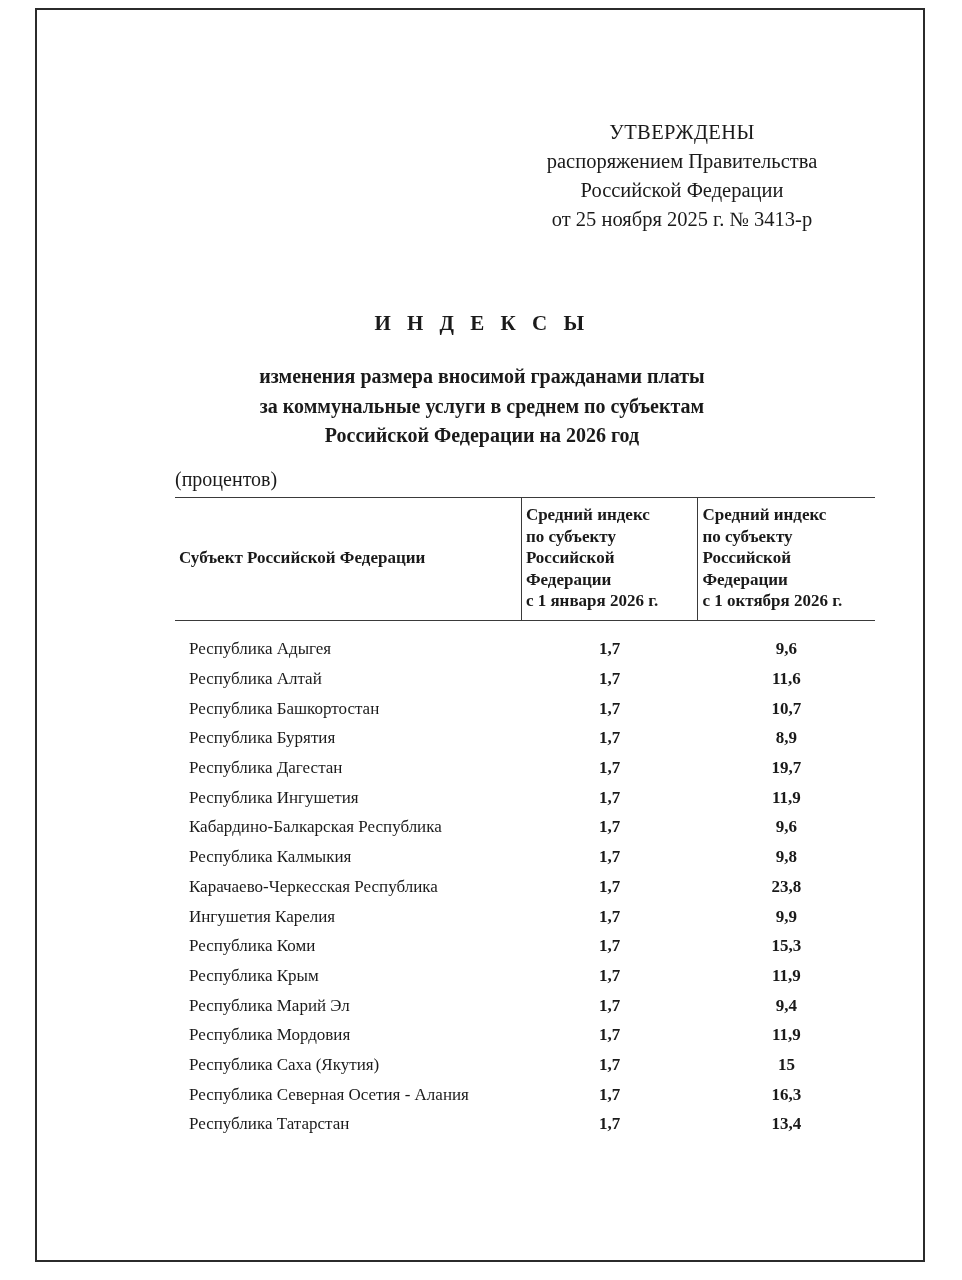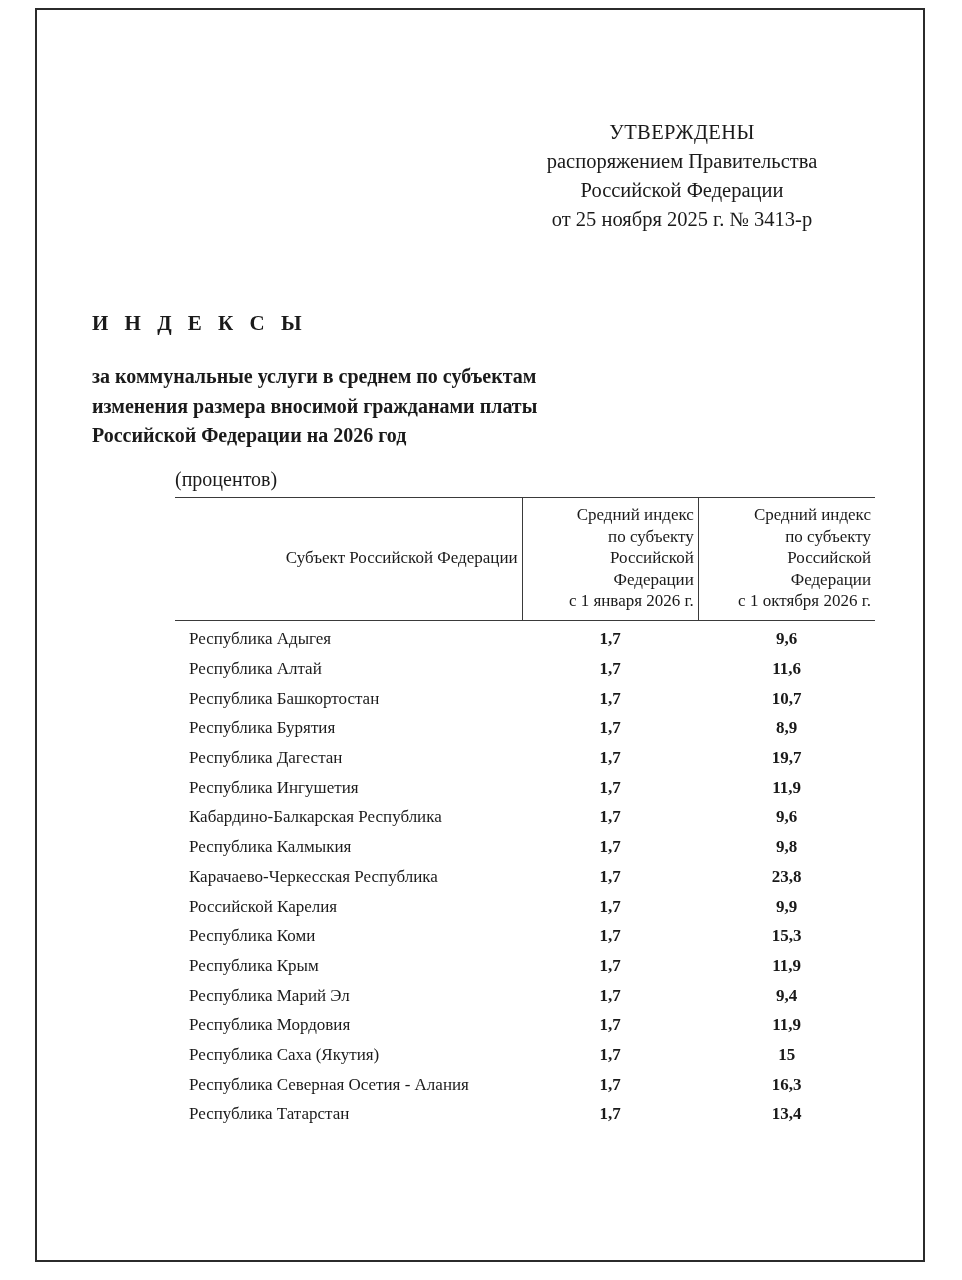--- a/index.html
+++ b/index.html
@@ -48,21 +48,21 @@
   .approval-title {
     letter-spacing: 0.4px;
   }
 
   
   .doc-title-wrap {
     position: absolute;
     left: 55px;
     top: 303px;
     width: 780px;
-    text-align: left;
+    text-align: center;
   }
   .doc-heading {
     font-size: 21px;
     font-weight: bold;
     letter-spacing: 5.5px;
     margin: 0 0 28px 0;
     line-height: 1;
   }
   .doc-subtitle {
     font-size: 20px;
@@ -85,44 +85,44 @@
   
   .index-table {
     position: absolute;
     left: 138px;
     top: 487px;
     width: 700px;
     border-collapse: collapse;
     font-size: 17px;
   }
   .index-table thead th {
-    font-weight: normal;
+    font-weight: bold;
     vertical-align: middle;
     padding: 6px 4px 8px 4px;
     border-top: 1.6px solid #3a3a3a;
     border-bottom: 1.6px solid #3a3a3a;
     line-height: 21.5px;
-    text-align: right;
+    text-align: left;
   }
   .th-subject {
     width: 346px;
   }
   .th-index {
     width: 173px;
     border-left: 1.3px solid #3a3a3a;
   }
   .th-index .hdr-line { white-space: nowrap; }
 
   .index-table tbody td {
     padding: 0;
     height: 29.7px;
     font-size: 17px;
     border: none;
   }
-  .index-table tbody tr:first-child td { padding-top: 4px; }
+  .index-table tbody tr:first-child td { padding-top: 14px; }
   .cell-subject {
     text-align: left;
     padding-left: 14px !important;
     white-space: nowrap;
   }
   .cell-value {
     text-align: center;
     font-weight: bold;
   }
 </style>
@@ -136,22 +136,22 @@
       <div class="approval-block">
         <div class="approval-title">УТВЕРЖДЕНЫ</div>
         <div>распоряжением Правительства</div>
         <div>Российской Федерации</div>
         <div>от 25 ноября 2025 г. № 3413-р</div>
       </div>
 
       <div class="doc-title-wrap">
         <h1 class="doc-heading">И Н Д Е К С Ы</h1>
         <div class="doc-subtitle">
+          <div>изменения размера вносимой гражданами платы</div>
           <div>за коммунальные услуги в среднем по субъектам</div>
-          <div>изменения размера вносимой гражданами платы</div>
           <div>Российской Федерации на 2026 год</div>
         </div>
       </div>
 
       <div class="units-note">(процентов)</div>
 
       <table class="index-table">
         <thead>
           <tr>
             <th class="th-subject">Субъект Российской Федерации</th>
@@ -211,21 +211,21 @@
               <td class="cell-subject">Республика Калмыкия</td>
               <td class="cell-value">1,7</td>
               <td class="cell-value">9,8</td>
             </tr>
             <tr>
               <td class="cell-subject">Карачаево-Черкесская Республика</td>
               <td class="cell-value">1,7</td>
               <td class="cell-value">23,8</td>
             </tr>
             <tr>
-              <td class="cell-subject">Российской Карелия</td>
+              <td class="cell-subject">Ингушетия Карелия</td>
               <td class="cell-value">1,7</td>
               <td class="cell-value">9,9</td>
             </tr>
             <tr>
               <td class="cell-subject">Республика Коми</td>
               <td class="cell-value">1,7</td>
               <td class="cell-value">15,3</td>
             </tr>
             <tr>
               <td class="cell-subject">Республика Крым</td>

